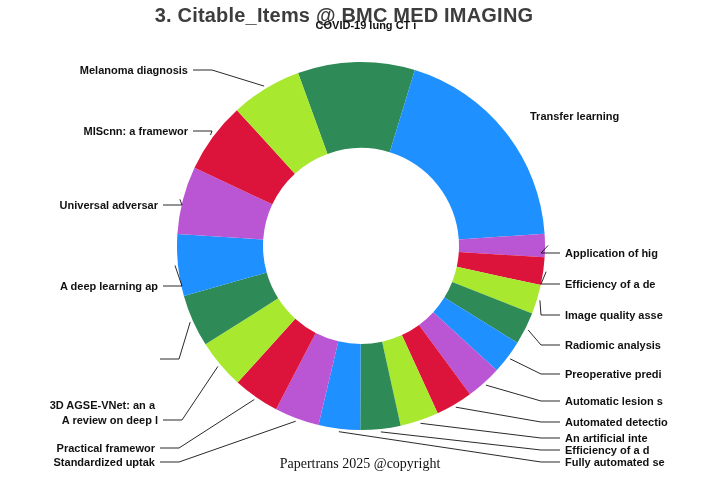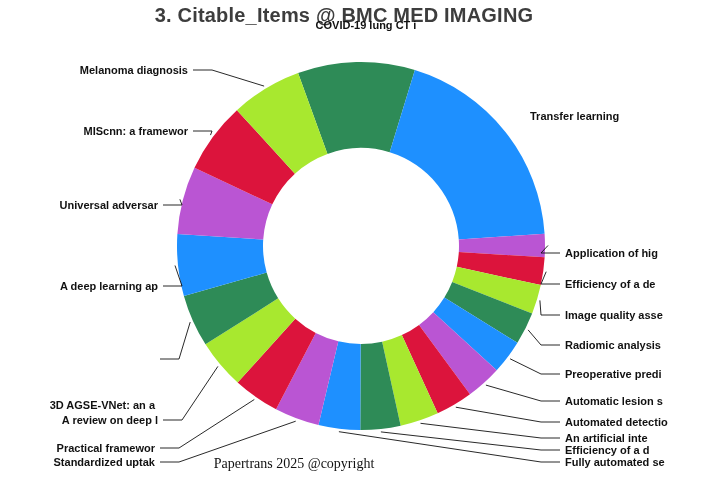--- a/index.html
+++ b/index.html
@@ -5,21 +5,21 @@
   html,body{margin:0;padding:0;background:#ffffff;}
   .stage{
     position:relative;width:720px;height:480px;background:#ffffff;overflow:hidden;
     font-family:"Liberation Sans", sans-serif;
   }
   .chart-title{
     position:absolute;top:4px;left:0;width:688px;text-align:center;
     font-size:20px;font-weight:bold;color:#3d3d3d;letter-spacing:0.2px;
   }
   .chart-footer{
-    position:absolute;top:456px;left:0;width:588px;text-align:center;
+    position:absolute;top:456px;left:0;width:720px;text-align:center;
     font-family:"Liberation Serif", serif;font-size:14px;color:#111111;
   }
   svg.donut{position:absolute;left:0;top:0;}
   .labels{position:absolute;left:0;top:0;width:720px;height:480px;pointer-events:none;}
   .slice-label{
     position:absolute;white-space:nowrap;font-size:11px;font-weight:bold;
     color:#111111;line-height:14px;
   }
 </style>
 </head>

